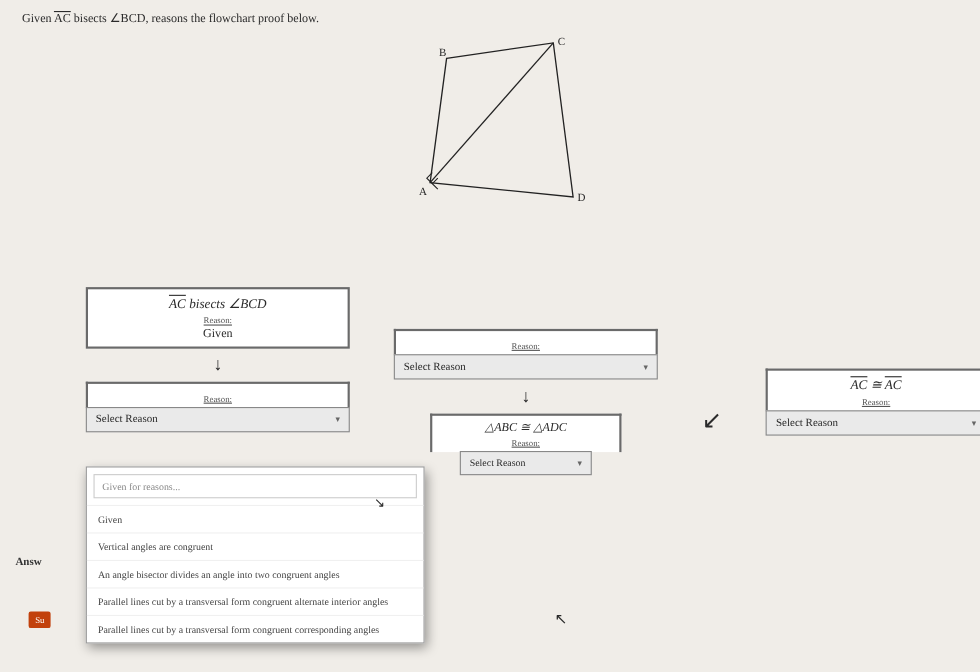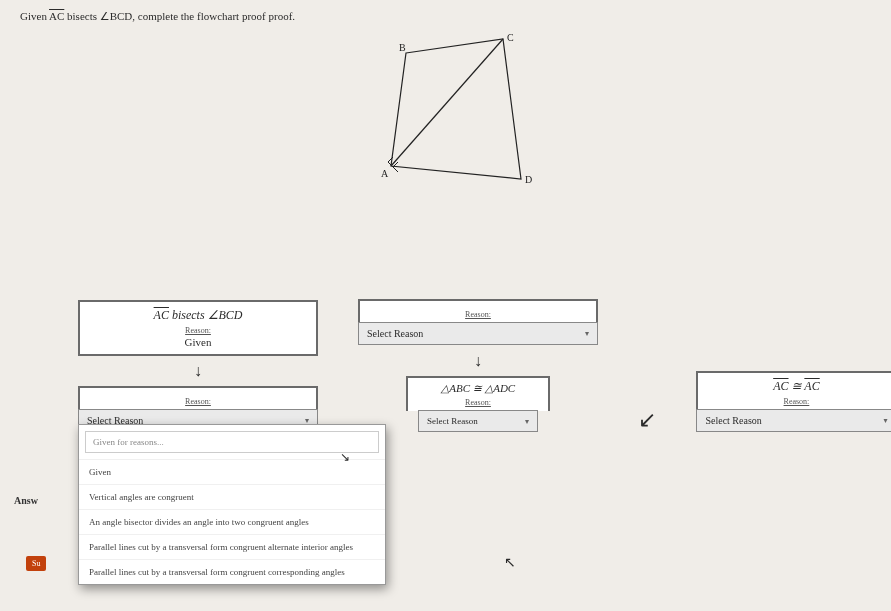--- a/index.html
+++ b/index.html
@@ -1,47 +1,47 @@
 <!DOCTYPE html>
 <html><head>
   <meta charset="utf-8">
   <style>
     * { box-sizing: border-box; margin: 0; padding: 0; }
     body { width: 891px; height: 611px; font-family: Georgia, 'Times New Roman', serif; background: #f0ede8; color: #2b2b2b; overflow: hidden; }
     .page { padding: 10px 20px; position: relative; }
     .prompt { font-size: 11px; margin-bottom: 8px; }
     .overline { text-decoration: overline; }
     .diagram { display: block; margin: 0 auto 20px auto; }
-    .flow-row { display: flex; align-items: flex-end; gap: 40px; margin-top: 4px; }
+    .flow-row { display: flex; align-items: center; gap: 40px; margin-top: 4px; }
     .col { display: flex; flex-direction: column; align-items: center; }
     .statement-box { border: 2px solid #6a6a6a; background: #fff; padding: 6px 14px; text-align: center; width: 240px; position: relative; }
-    .statement-box.small { width: 144px; padding: 4px 5px; }
+    .statement-box.small { width: 174px; padding: 4px 5px; }
     .statement-text { font-size: 12px; font-style: italic; }
     .reason-label { font-size: 8px; margin-top: 3px; color: #555; text-decoration: underline; }
     .reason-val { font-size: 11px; margin-top: 1px; }
     .arrow-down { font-size: 16px; margin: 6px 0; }
     .arrow-diag { font-size: 22px; margin-top: 30px; }
     .select-reason { border: 1px solid #888; background: #eaeaea; padding: 5px 8px; font-size: 10px; width: 240px; display: flex; justify-content: space-between; align-items: center; cursor: pointer; position: relative; top: -1px; }
     .select-reason.small { width: 120px; font-size: 9px; }
     .caret { font-size: 8px; color: #666; }
     .dropdown { position: absolute; left: 78px; top: 424px; width: 308px; background: #fff; border: 1px solid #999; box-shadow: 2px 4px 10px rgba(0,0,0,0.4); z-index: 10; }
     .dropdown-search { border: 1px solid #ccc; padding: 5px 7px; margin: 6px; font-size: 9px; color: #888; }
     .dropdown-item { padding: 7px 10px; font-size: 9px; color: #444; border-top: 1px solid #f0f0f0; cursor: pointer; }
-    .answ-label { position: absolute; left: 14px; top: 495px; font-size: 10px; font-weight: bold; color: #333; z-index: 5; }
+    .answ-label { position: absolute; left: 14px; top: 506px; font-size: 10px; font-weight: bold; color: #333; z-index: 5; }
     .blue-btn { position: absolute; left: 26px; top: 556px; background: #c2410c; color: #fff; font-size: 8px; padding: 3px 6px; border-radius: 2px; z-index: 5; }
     .cursor { position: absolute; left: 504px; top: 554px; font-size: 14px; z-index: 20; }
     .drop-caret { position: absolute; left: 340px; top: 450px; font-size: 12px; z-index: 15; }
   </style>
 </head>
 <body>
 
 <div class="page">
 
   <div class="prompt">
-    <span>Given </span><span class="overline">AC</span><span> bisects </span><span>∠BCD</span><span>, complete the flowchart proof proof.</span>
+    <span>Given </span><span class="overline">AC</span><span> bisects </span><span>∠BCD</span><span>, reasons the flowchart proof below.</span>
   </div>
 
   <svg class="diagram" width="230" height="170">
     <g stroke="#222" stroke-width="1.2" fill="none">
       <polygon points="75,22 172,8 190,148 60,135" fill="none"></polygon>
       <line x1="60" y1="135" x2="172" y2="8"></line>
     </g>
     <g fill="#222" font-size="10" font-family="Georgia">
       <text x="68" y="20">B</text>
       <text x="176" y="10">C</text>

